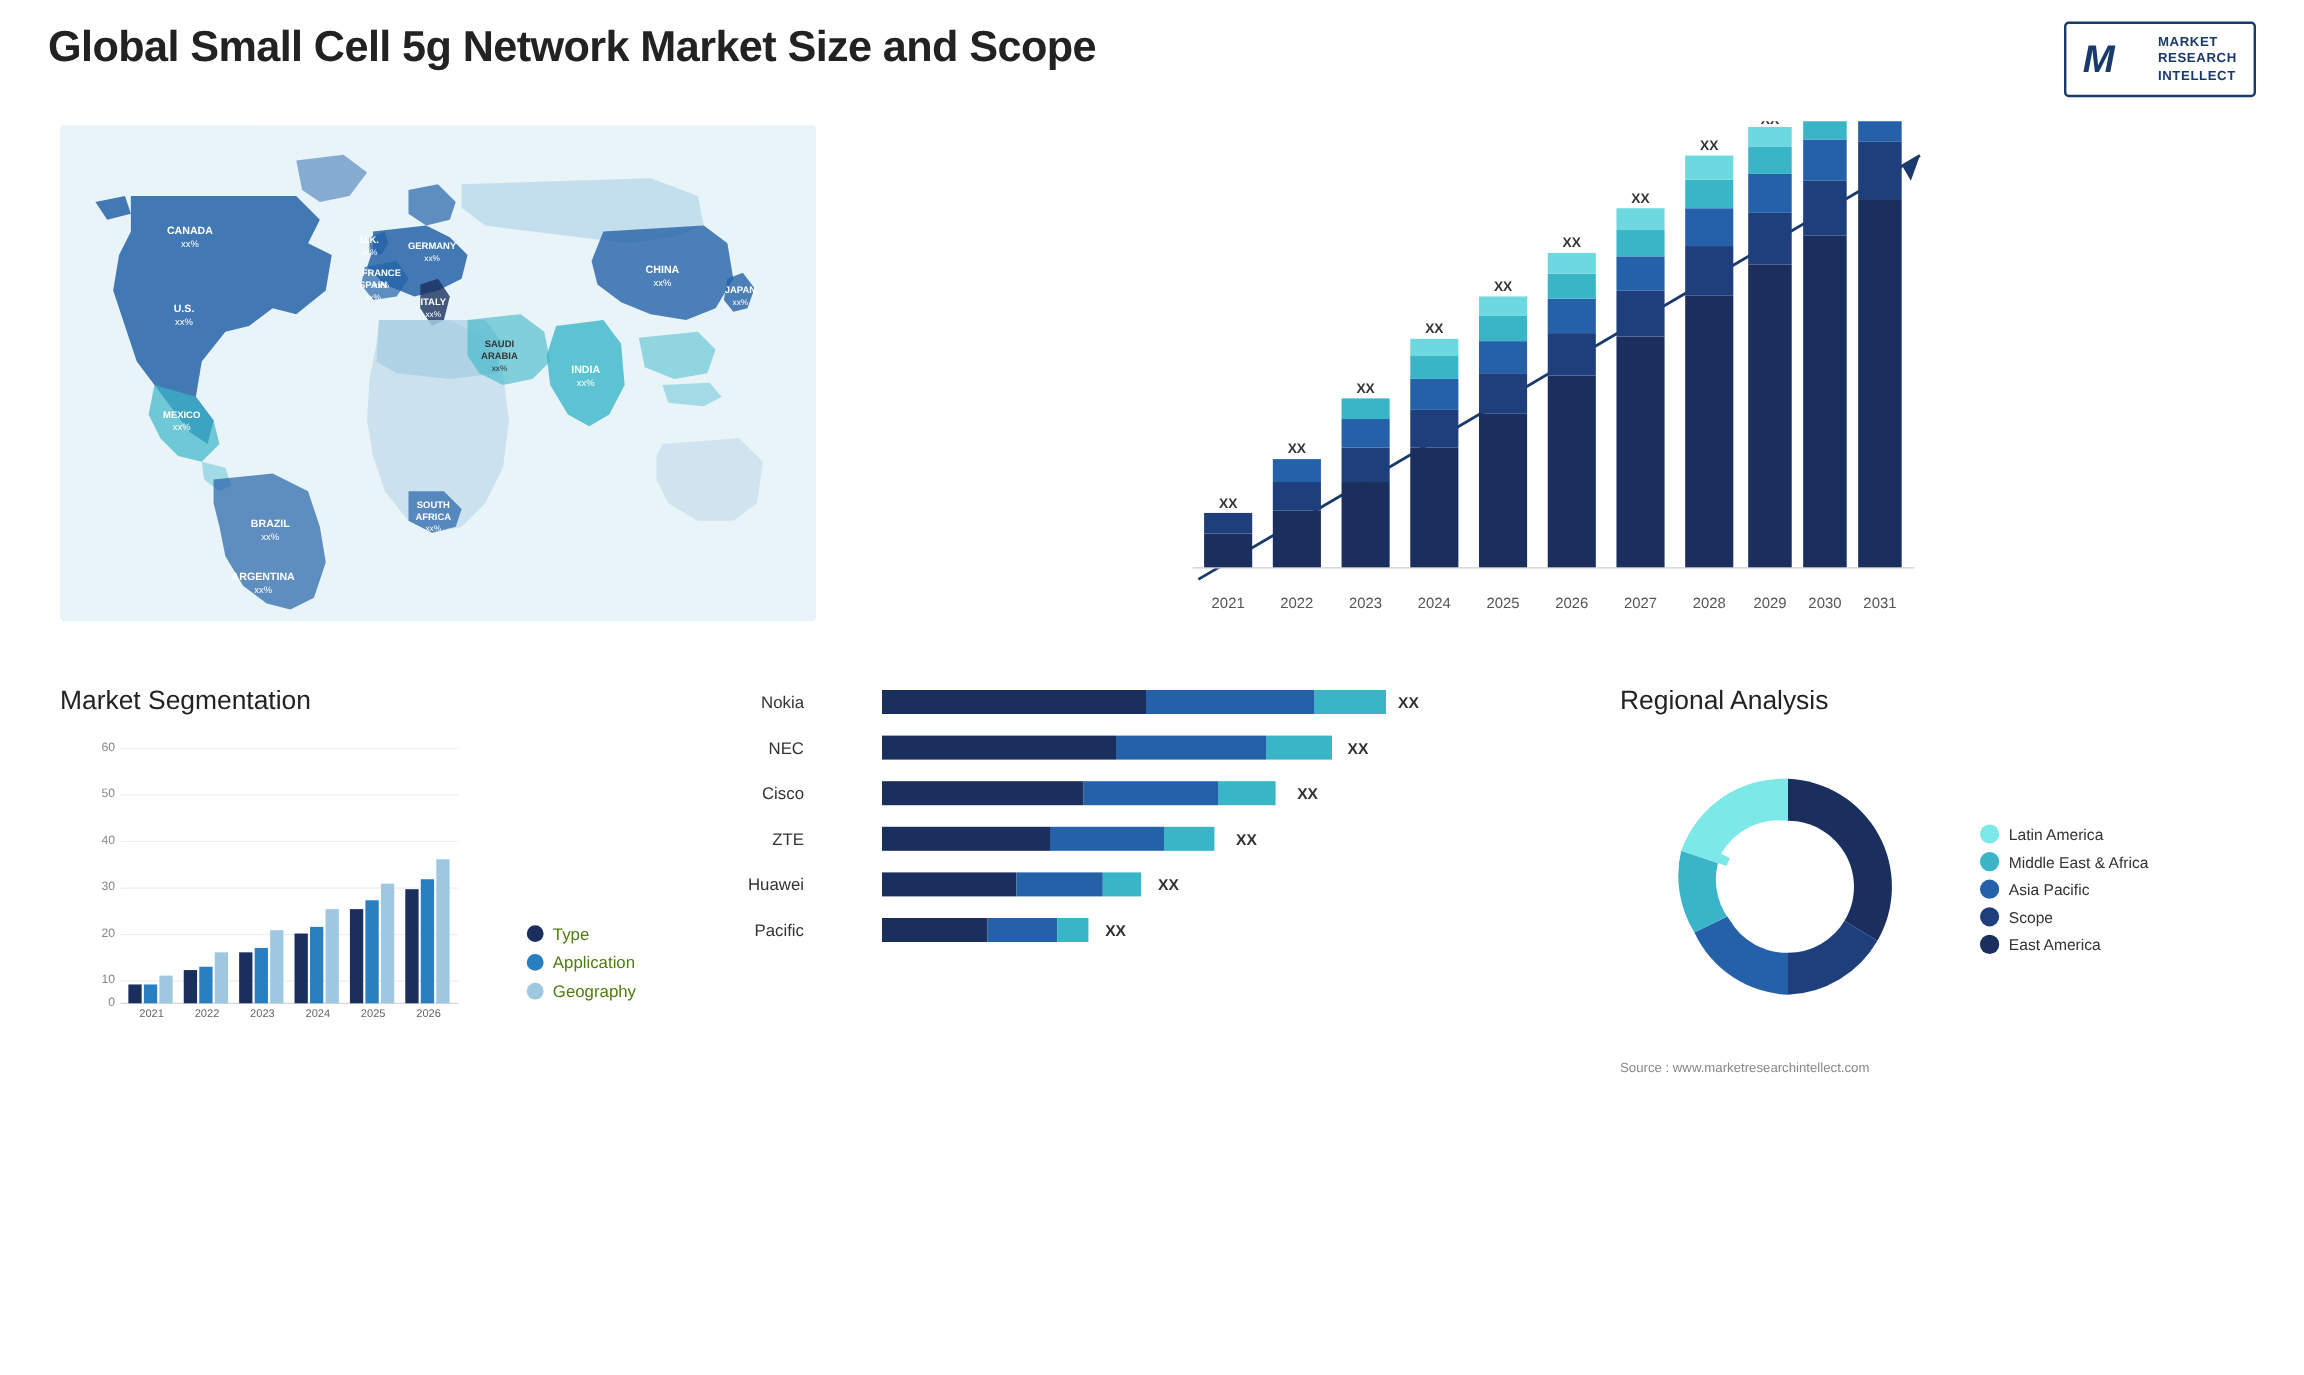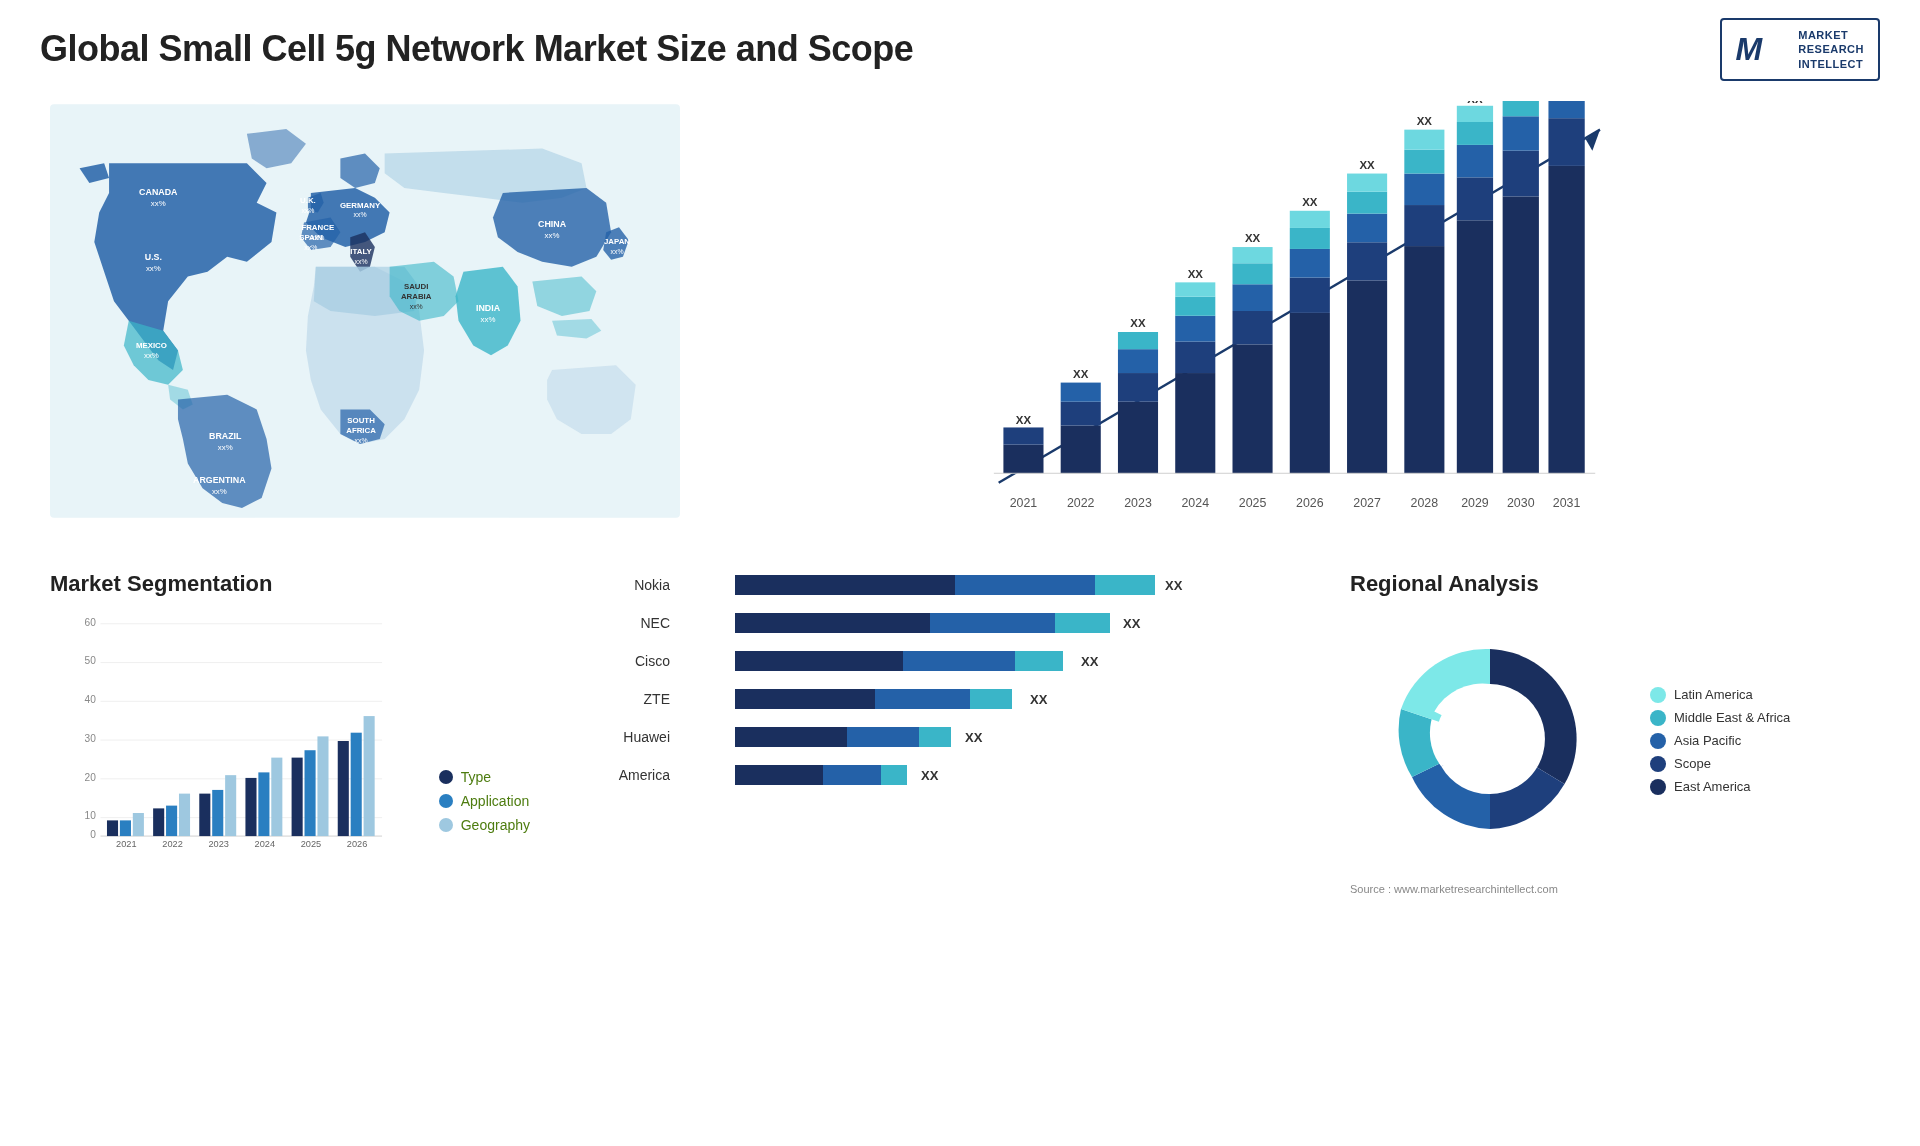--- a/index.html
+++ b/index.html
@@ -9,21 +9,20 @@
       width: 1920px;
       min-height: 1146px;
       overflow: hidden;
       position: relative;
     }
 
     
     .header {
       display: flex;
       justify-content: space-between;
-      align-items: center;
       padding: 18px 40px 10px 40px;
     }
     .page-title {
       font-size: 36px;
       font-weight: 600;
       color: #222;
       letter-spacing: -0.5px;
     }
     .logo-container {
       display: flex;
@@ -84,21 +83,21 @@
       gap: 20px;
       padding-top: 10px;
     }
 
     
     .segmentation-section {
       padding: 10px;
     }
     .section-title {
       font-size: 22px;
-      font-weight: 700;
+      font-weight: 400;
       color: #222;
       margin-bottom: 12px;
     }
 
     
     .map-svg-container {
       width: 100%;
       height: 420px;
       position: relative;
     }
@@ -531,21 +530,21 @@
             <svg width="100%" height="28" xmlns="http://www.w3.org/2000/svg" viewBox="0 0 500 28">
               <rect x="0" y="4" width="112" height="20" fill="#1a2f5e"></rect>
               <rect x="112" y="4" width="72" height="20" fill="#2461a8"></rect>
               <rect x="184" y="4" width="32" height="20" fill="#3ab5c8"></rect>
               <text x="230" y="19" font-size="13" font-weight="600" fill="#333" font-family="Arial">XX</text>
             </svg>
           </div>
         </div>
 
         <div class="player-row">
-          <span class="player-name">America</span>
+          <span class="player-name">Pacific</span>
           <div class="player-bar-container">
             <svg width="100%" height="28" xmlns="http://www.w3.org/2000/svg" viewBox="0 0 500 28">
               <rect x="0" y="4" width="88" height="20" fill="#1a2f5e"></rect>
               <rect x="88" y="4" width="58" height="20" fill="#2461a8"></rect>
               <rect x="146" y="4" width="26" height="20" fill="#3ab5c8"></rect>
               <text x="186" y="19" font-size="13" font-weight="600" fill="#333" font-family="Arial">XX</text>
             </svg>
           </div>
         </div>
 

